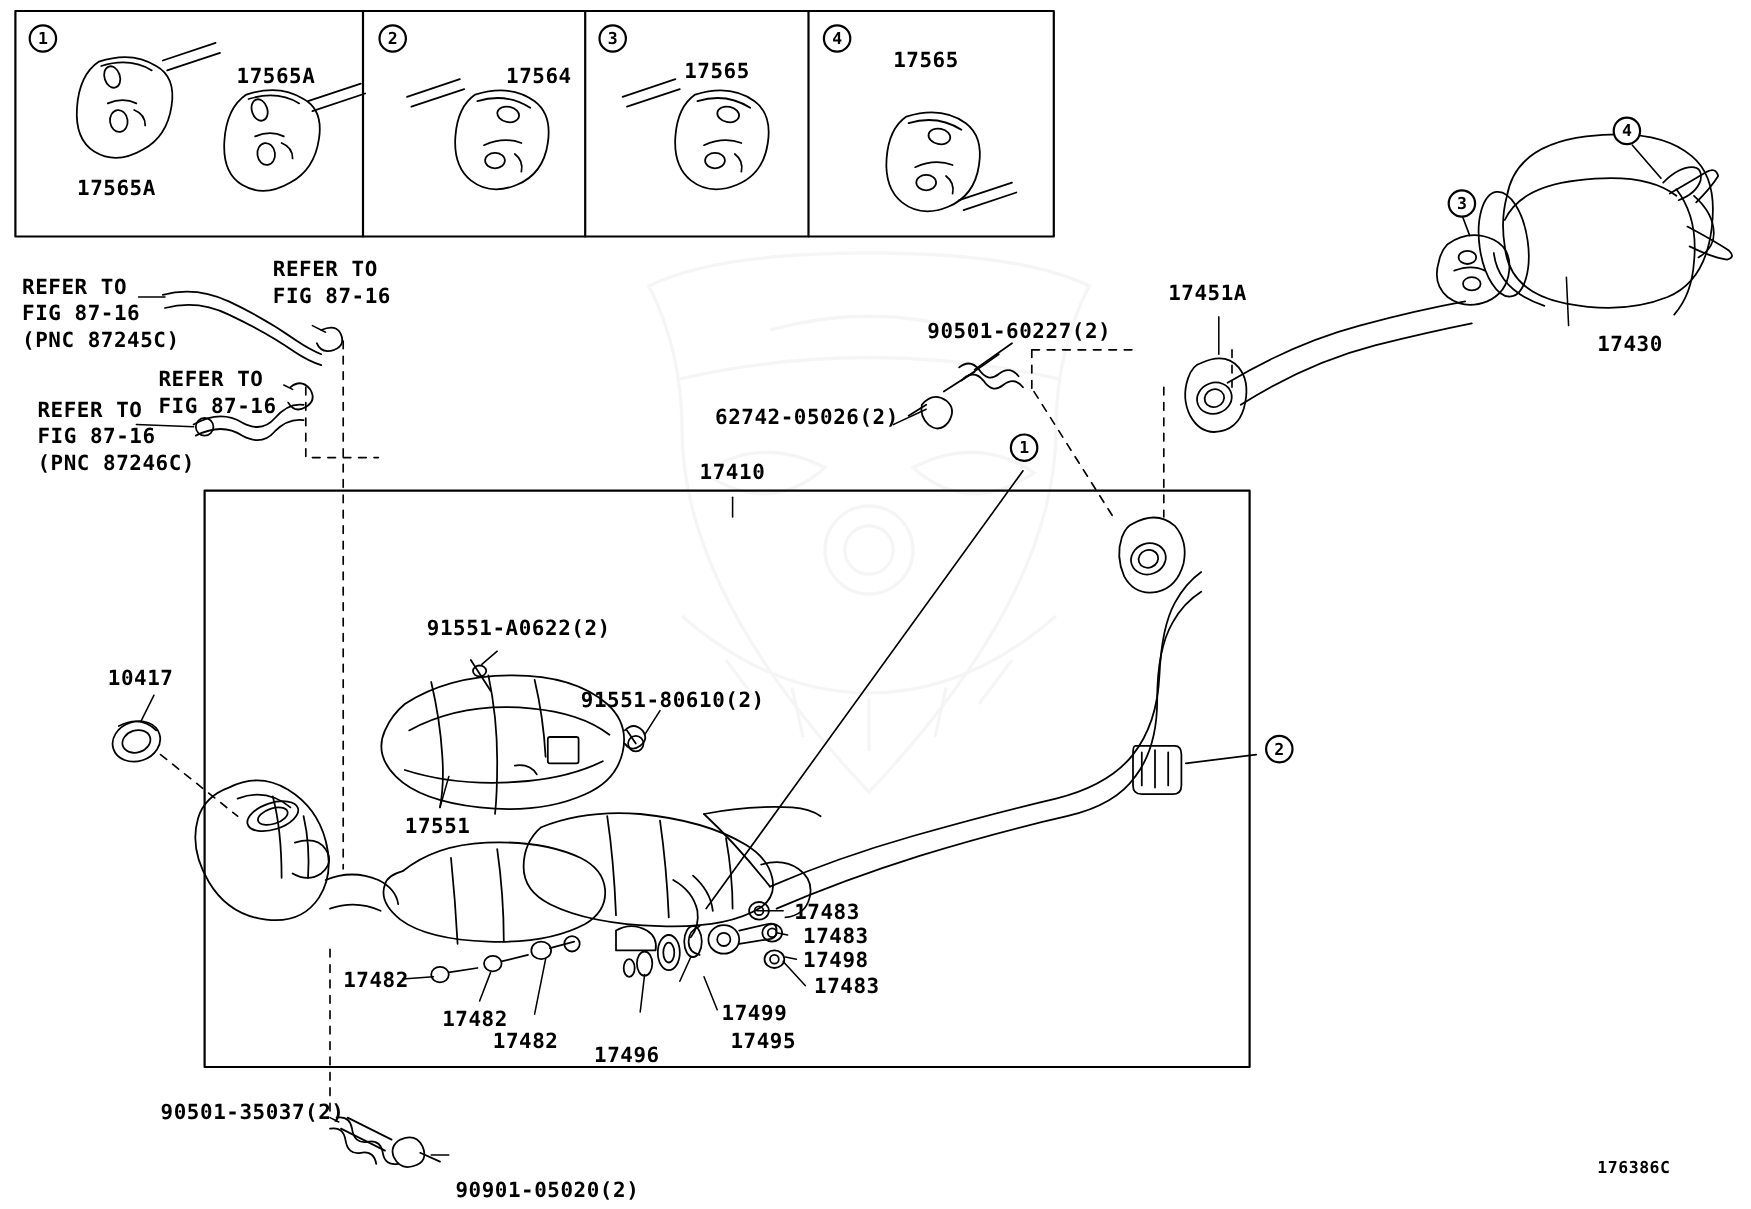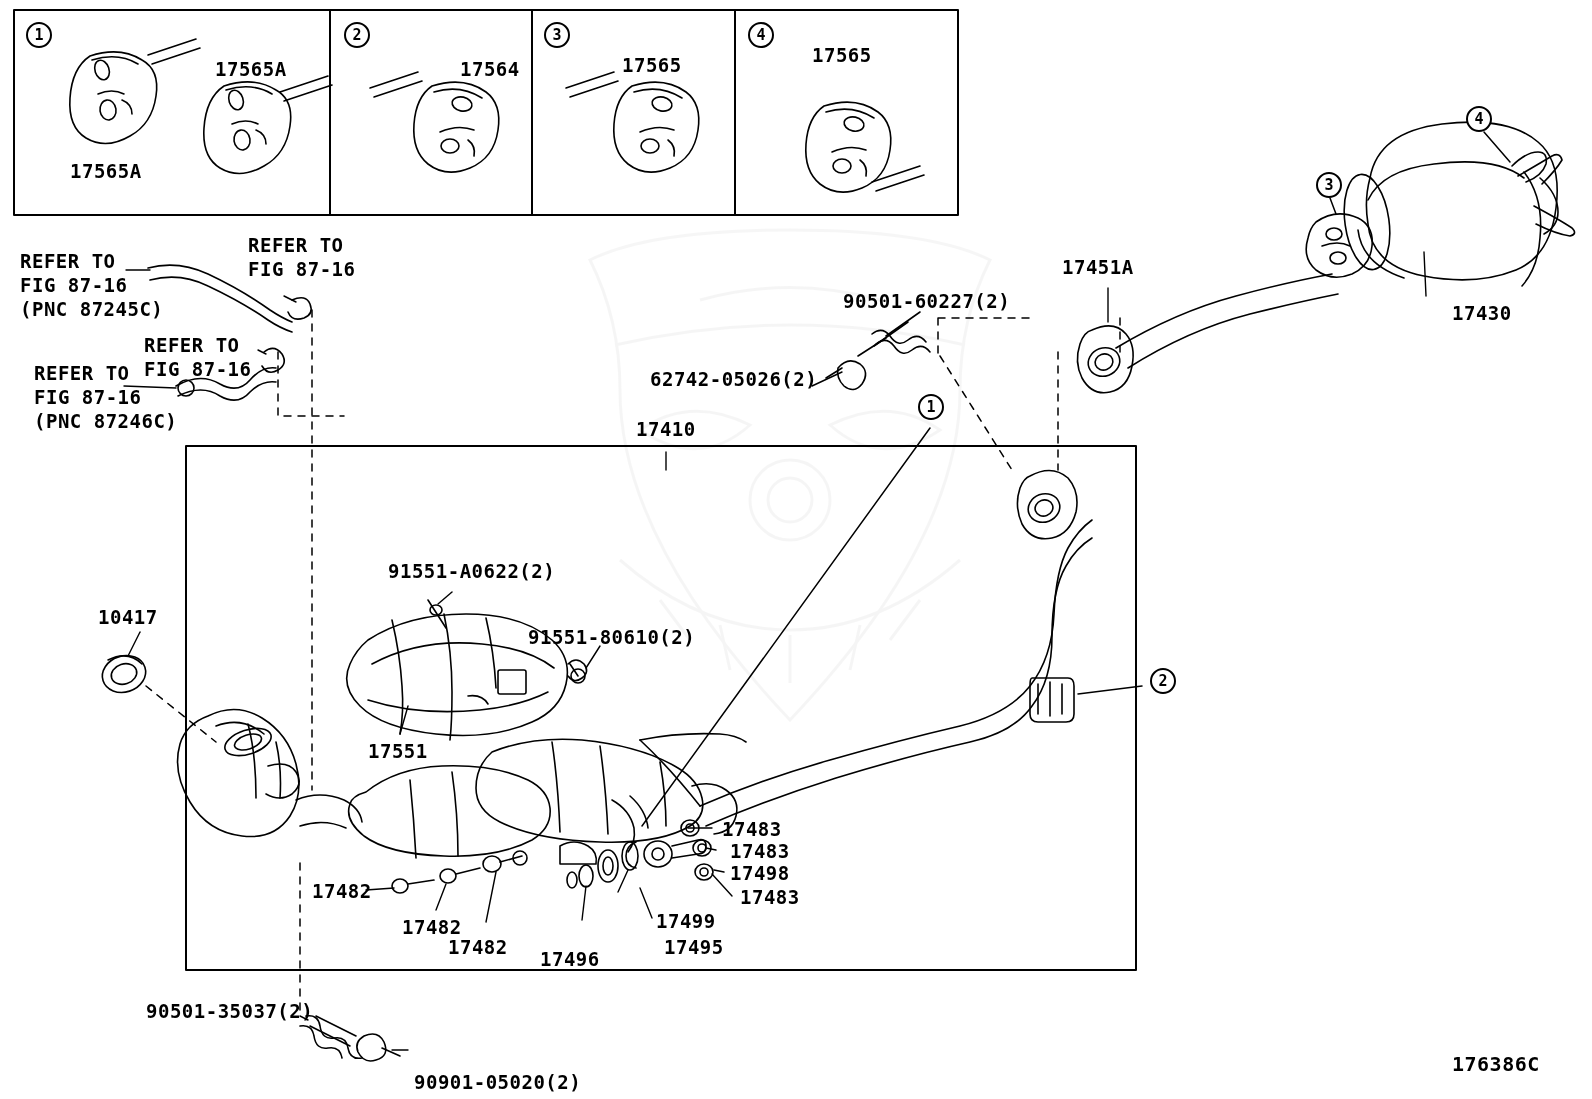--- a/index.html
+++ b/index.html
@@ -30,21 +30,21 @@
     position: absolute;
     font-family: "DejaVu Sans Mono", monospace;
     font-size: 19px;
     font-weight: bold;
     color: #000000;
     white-space: pre;
     letter-spacing: 0.5px;
     line-height: 1.25;
   }
   .lbl.small {
-    font-size: 20px;
+    font-size: 15px;
   }
   .callout {
     position: absolute;
     width: 26px;
     height: 26px;
     border: 2px solid #000;
     border-radius: 50%;
     box-sizing: border-box;
     font-family: "DejaVu Sans Mono", monospace;
     font-size: 15px;

